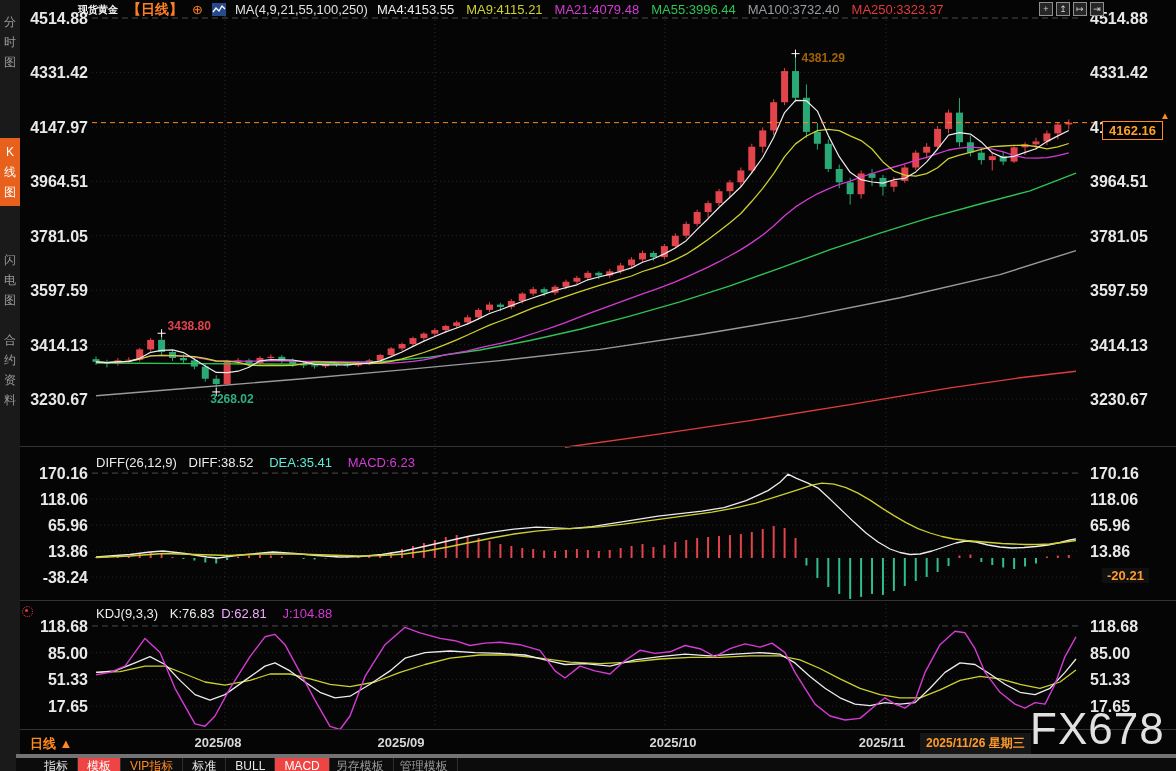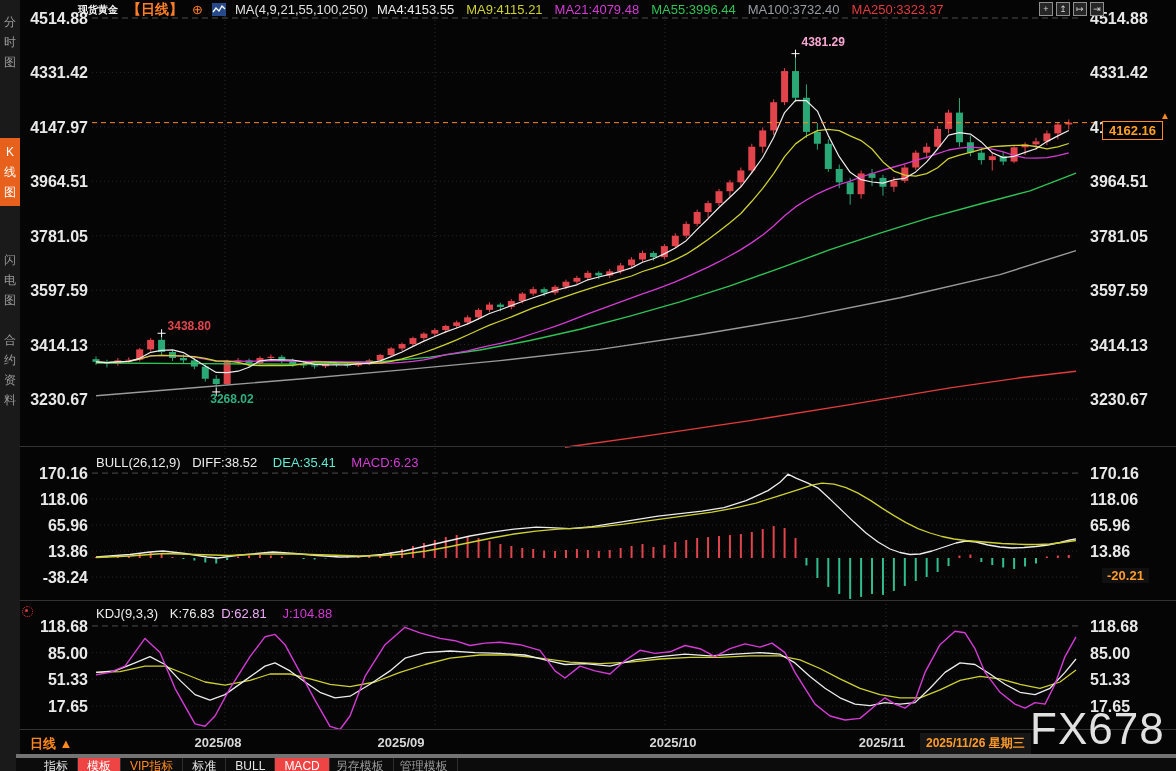--- a/index.html
+++ b/index.html
@@ -420,21 +420,21 @@
       <div class="wicon">↥</div>
       <div class="wicon">↦</div>
       <div class="wicon">⇥</div>
     </div>
 
   <div class="hsep" style="top:446px"></div>
   <div class="hsep" style="top:600px"></div>
   <div class="hsep" style="top:729px"></div>
 
   <div class="panel-title" style="left:96px;top:455px">
-    <span style="color:#ececec">BULL(26,12,9)</span>
+    <span style="color:#ececec">DIFF(26,12,9)</span>
     <span style="color:#ececec;margin-left:8px">DIFF:38.52</span>
     <span style="color:#5eead4;margin-left:12px">DEA:35.41</span>
     <span style="color:#d43bd4;margin-left:12px">MACD:6.23</span>
   </div>
 
   <div id="kdj-ico"></div>
   <div class="panel-title" style="left:96px;top:606px">
     <span style="color:#ececec">KDJ(9,3,3)</span>
     <span style="color:#ececec;margin-left:8px">K:76.83</span>
     <span style="color:#f0abfc;margin-left:3px">D:62.81</span>
@@ -491,14 +491,14 @@
     <div class="axlbl axl-left" style="top: 671.312px;">51.33</div>
     <div class="axlbl axl-right" style="top: 671.312px;">51.33</div>
     <div class="axlbl axl-left" style="top: 698px;">17.65</div>
     <div class="axlbl axl-right" style="top: 698px;">17.65</div>
     <div class="month-lbl" style="left: 218px;">2025/08</div>
     <div class="month-lbl" style="left: 401px;">2025/09</div>
     <div class="month-lbl" style="left: 673px;">2025/10</div>
     <div class="month-lbl" style="left: 882px;">2025/11</div>
     <div class="anno" style="color: rgb(226, 68, 76); left: 167.58px; top: 319.262px;">3438.80</div>
     <div class="anno" style="color: rgb(47, 174, 127); left: 210.23px; top: 391.931px;">3268.02</div>
-    <div class="anno" style="color: #f9a8d4; left: 801.52px; top: 35px;">4381.29</div>
+    <div class="anno" style="color: #a16207; left: 801.52px; top: 51px;">4381.29</div>
   </div>
 
 </body></html>

